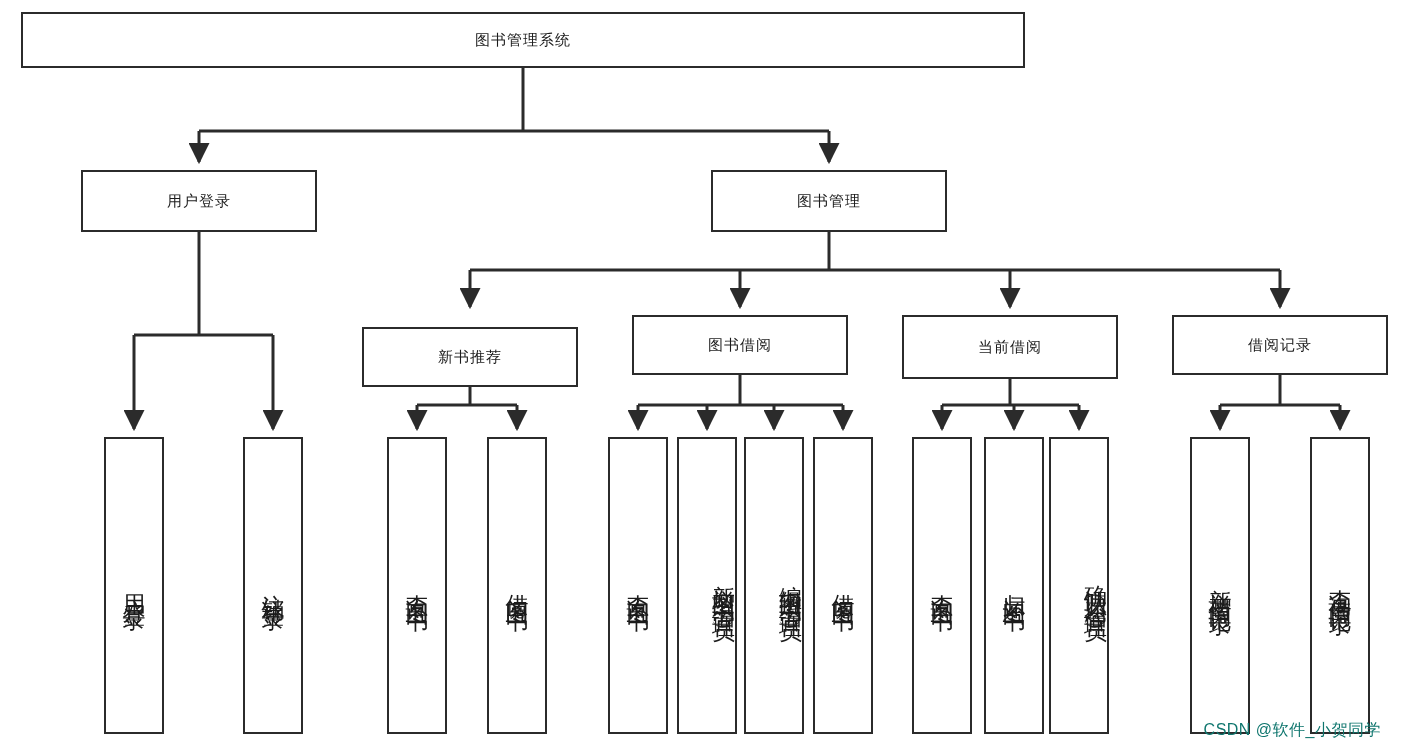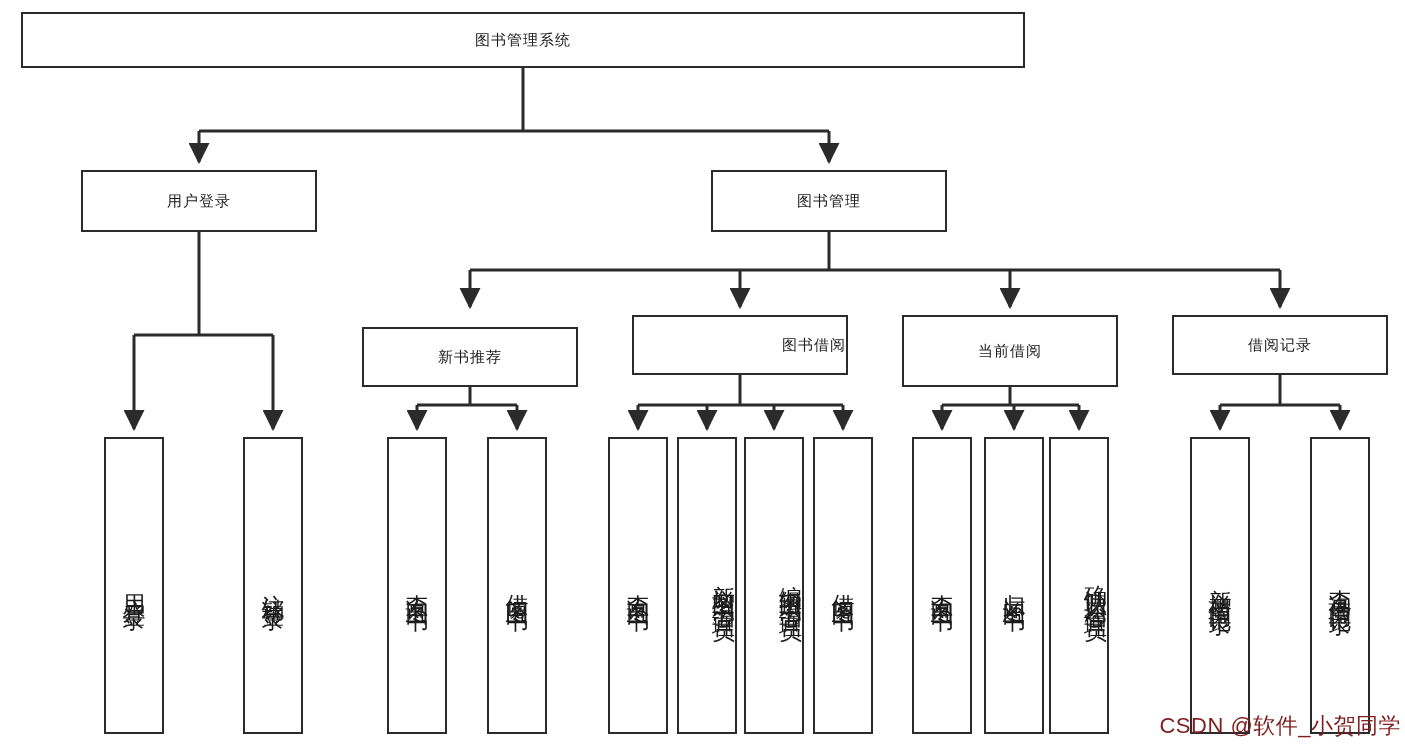--- a/index.html
+++ b/index.html
@@ -51,24 +51,24 @@
     align-items: flex-start;
     justify-content: center;
     padding-top: 8px;
   }
   .node-v.vcenter {
     align-items: center;
     padding-top: 0;
   }
   .watermark {
     position: absolute;
-    right: 4px;
+    right: 24px;
     bottom: 6px;
-    font-size: 22px;
-    color: #7f1d1d;
+    font-size: 16px;
+    color: #0f766e;
     letter-spacing: 0.5px;
     white-space: nowrap;
     pointer-events: none;
   }
 </style>
 </head>
 <body>
 
 <div id="diagram-root">
 
@@ -142,24 +142,24 @@
   <div class="node-box node-h" style="left:81px; top:170px; width:236px; height:62px;">
     <span>用户登录</span>
   </div>
   <div class="node-box node-h" style="left:711px; top:170px; width:236px; height:62px;">
     <span>图书管理</span>
   </div>
 
   <div class="node-box node-h" style="left:362px; top:315px; width:216px; height:60px;margin-top:12px;">
     <span>新书推荐</span>
   </div>
-  <div class="node-box node-h" style="left:632px; top:315px; width:216px; height:60px;justify-content:flex-end;">
+  <div class="node-box node-h" style="left:632px; top:315px; width:216px; height:60px;">
     <span>图书借阅</span>
   </div>
-  <div class="node-box node-h" style="left:902px; top:315px; width:216px; height:72px;">
+  <div class="node-box node-h" style="left:902px; top:315px; width:216px; height:64px;">
     <span>当前借阅</span>
   </div>
   <div class="node-box node-h" style="left:1172px; top:315px; width:216px; height:60px;">
     <span>借阅记录</span>
   </div>
 
   <div class="node-box node-v vcenter" style="left:104px; top:437px; width:60px; height:297px;">
     <span>用户登录</span>
   </div>
   <div class="node-box node-v vcenter" style="left:243px; top:437px; width:60px; height:297px;">

